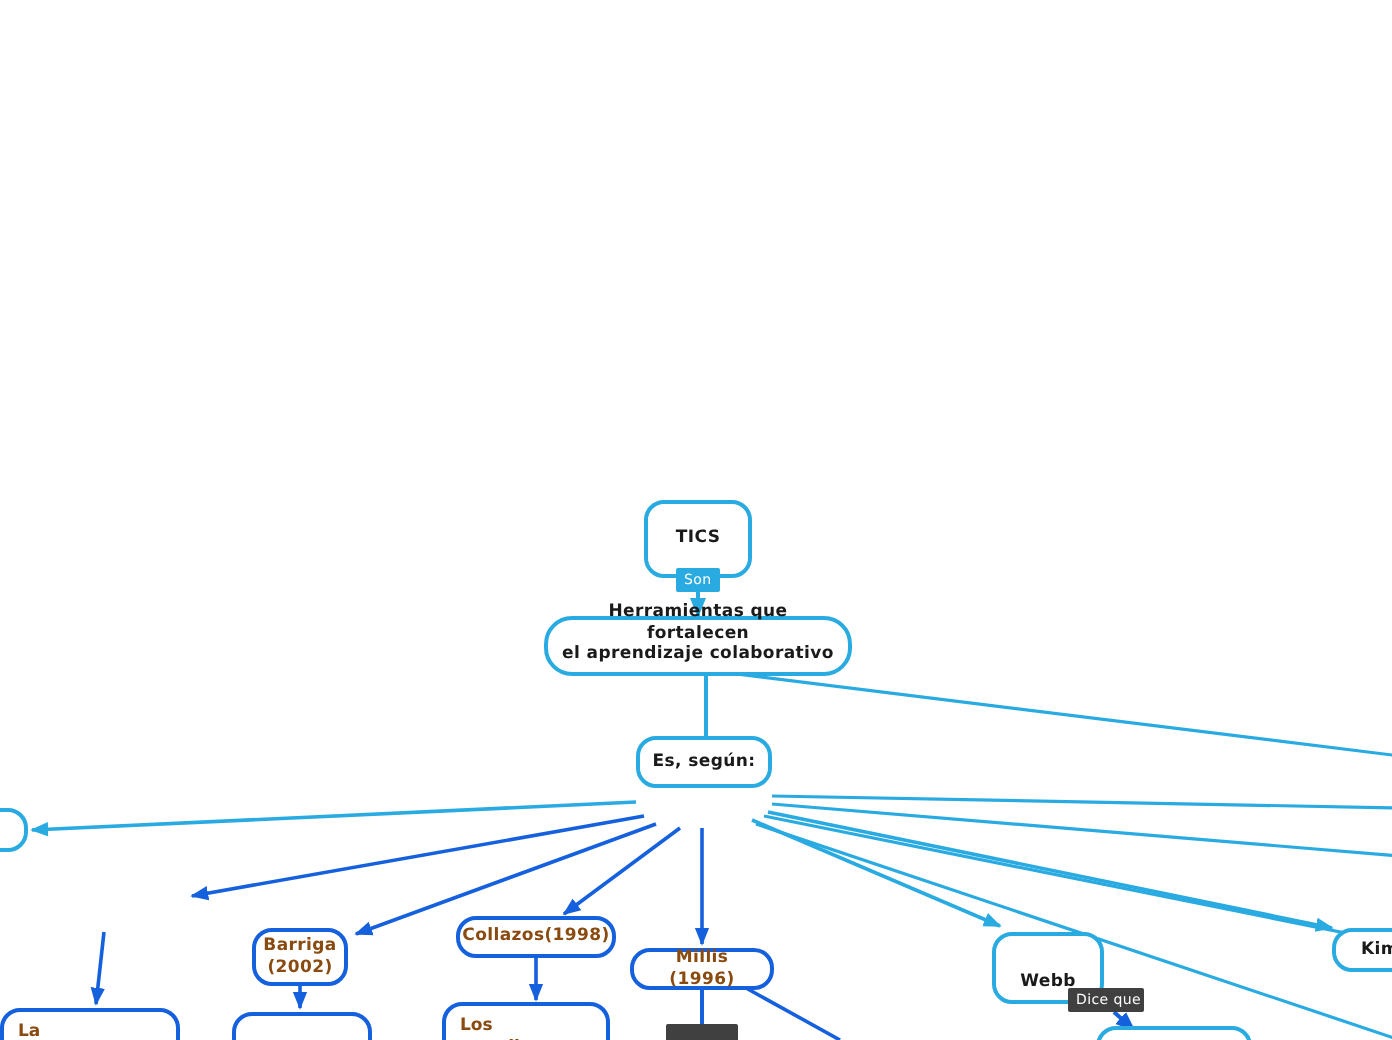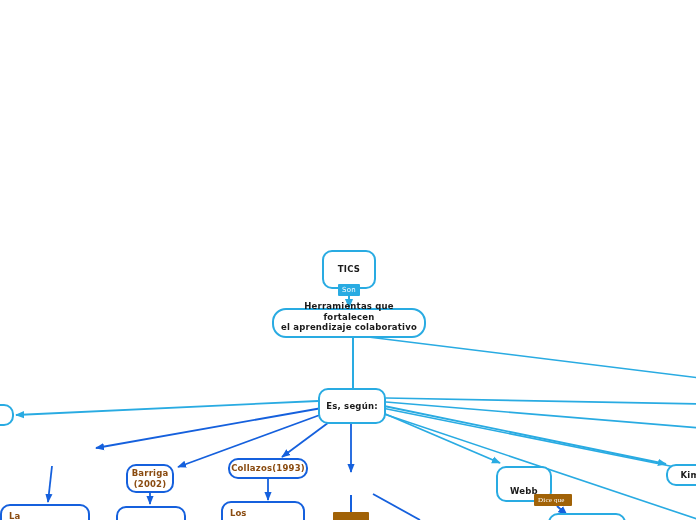--- a/index.html
+++ b/index.html
@@ -77,21 +77,21 @@
     align-items: center;
     color: #ffffff;
     font-size: 7px;
     font-weight: normal;
     letter-spacing: 0.2px;
     padding: 2px 4px;
     border-radius: 1px;
     white-space: nowrap;
   }
   .badge.cyan { background: #29abe2; }
-  .badge.blue { background: #a16207; font-family: Liberation Serif, serif; }
+  .badge.blue { background: #404040; }
 </style>
 </head>
 <body>
 
 <div id="canvas">
 
   <svg id="edges" viewBox="0 0 696 520" xmlns="http://www.w3.org/2000/svg">
     <defs>
       <marker id="arrowLight" viewBox="0 0 10 10" refX="9" refY="5" markerWidth="5" markerHeight="5" orient="auto-start-reverse">
         <path d="M 0 1 L 10 5 L 0 9 z" fill="#29abe2"></path>
@@ -140,38 +140,41 @@
 
   <div class="badge cyan" style="left:338px; top:284px; width:22px; height:12px;">
     <span>Son</span>
   </div>
 
   <div class="node lite wide" style="left:272px; top:308px; width:154px; height:30px;">
     <span>Herramientas que fortalecen
 el aprendizaje colaborativo</span>
   </div>
 
-  <div class="node lite" style="left:318px; top:388px; width:68px; height:36px;">
+  <div class="node lite" style="left:318px; top:368px; width:68px; height:26px;">
     <span>Es, según:</span>
   </div>
 
   <div class="node lite" style="left:-14px; top:404px; width:28px; height:22px;">
     <span></span>
   </div>
 
 
   <div class="node author" style="left:126px; top:464px; width:48px; height:29px;">
     <span>Barriga
 (2002)</span>
   </div>
 
   <div class="node author" style="left:228px; top:458px; width:80px; height:21px;">
-    <span>Collazos(1993)</span>
-  </div>
-
+    <span>Collazos(1998)</span>
+  </div>
+
+  <div class="node author" style="left:315px; top:474px; width:72px; height:21px;">
+    <span>Millis (1996)</span>
+  </div>
 
   <div class="node lite" style="left:496px; top:466px; width:56px; height:36px;align-items:flex-end;">
     <span>Webb</span>
   </div>
 
   <div class="node lite" style="left:666px; top:464px; width:48px; height:22px;">
     <span>Kim</span>
   </div>
 
   <div class="node leaf" style="left:0px; top:504px; width:90px; height:30px;">

